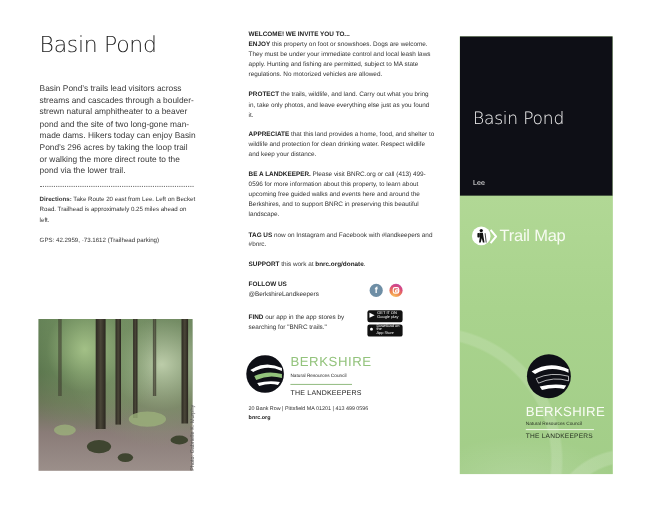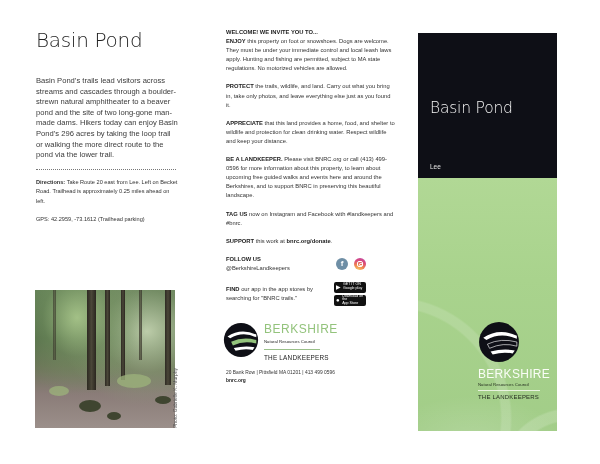--- a/index.html
+++ b/index.html
@@ -174,20 +174,34 @@
     <b>bnrc.org</b>
   </div>
 </div>
 
 <div class="right-panel">
   <div class="cover-top">
     <div class="cover-title">Basin Pond</div>
     <div class="cover-sub">Lee</div>
   </div>
   <div class="green-area">
+    <div class="trail-row">
+      <div class="hiker">
+        <svg width="11" height="13" viewBox="0 0 11 13">
+          <circle cx="5.5" cy="1.6" r="1.5" fill="#111"></circle>
+          <path d="M4 3.5 L7 3.5 L7.5 7 L8.5 12.5 L7 12.5 L6 8.5 L5 12.5 L3.5 12.5 L4.3 7 Z" fill="#111"></path>
+          <rect x="2" y="3.8" width="2.2" height="4" rx="0.6" fill="#111"></rect>
+          <line x1="9" y1="4" x2="10" y2="12.5" stroke="#111" stroke-width="0.7"></line>
+        </svg>
+      </div>
+      <svg class="chev" viewBox="0 0 7 14">
+        <path d="M1 1 L6 7 L1 13" stroke="#ffffff" stroke-width="1.8" fill="none"></path>
+      </svg>
+      <span class="trail-label">Trail Map</span>
+    </div>
     <svg class="cover-logo" viewBox="0 0 40 40">
       <circle cx="20" cy="20" r="19" fill="#0e0f16"></circle>
       <path d="M5 16 Q20 6 37 14 L37 17 Q22 10 8 18 Z" fill="#ffffff"></path>
       <path d="M9 22 Q22 16 37 20 L37 24 Q24 20 11 26 Z" fill="#0e0f16" stroke="#ffffff" stroke-width="0.6"></path>
       <path d="M12 29 Q24 26 35 28 L33 31 Q24 29 14 32 Z" fill="#ffffff"></path>
     </svg>
     <div class="cover-wm">
       <div class="big">BERKSHIRE</div>
       <div class="small">Natural Resources Council</div>
       <div class="line"></div>

